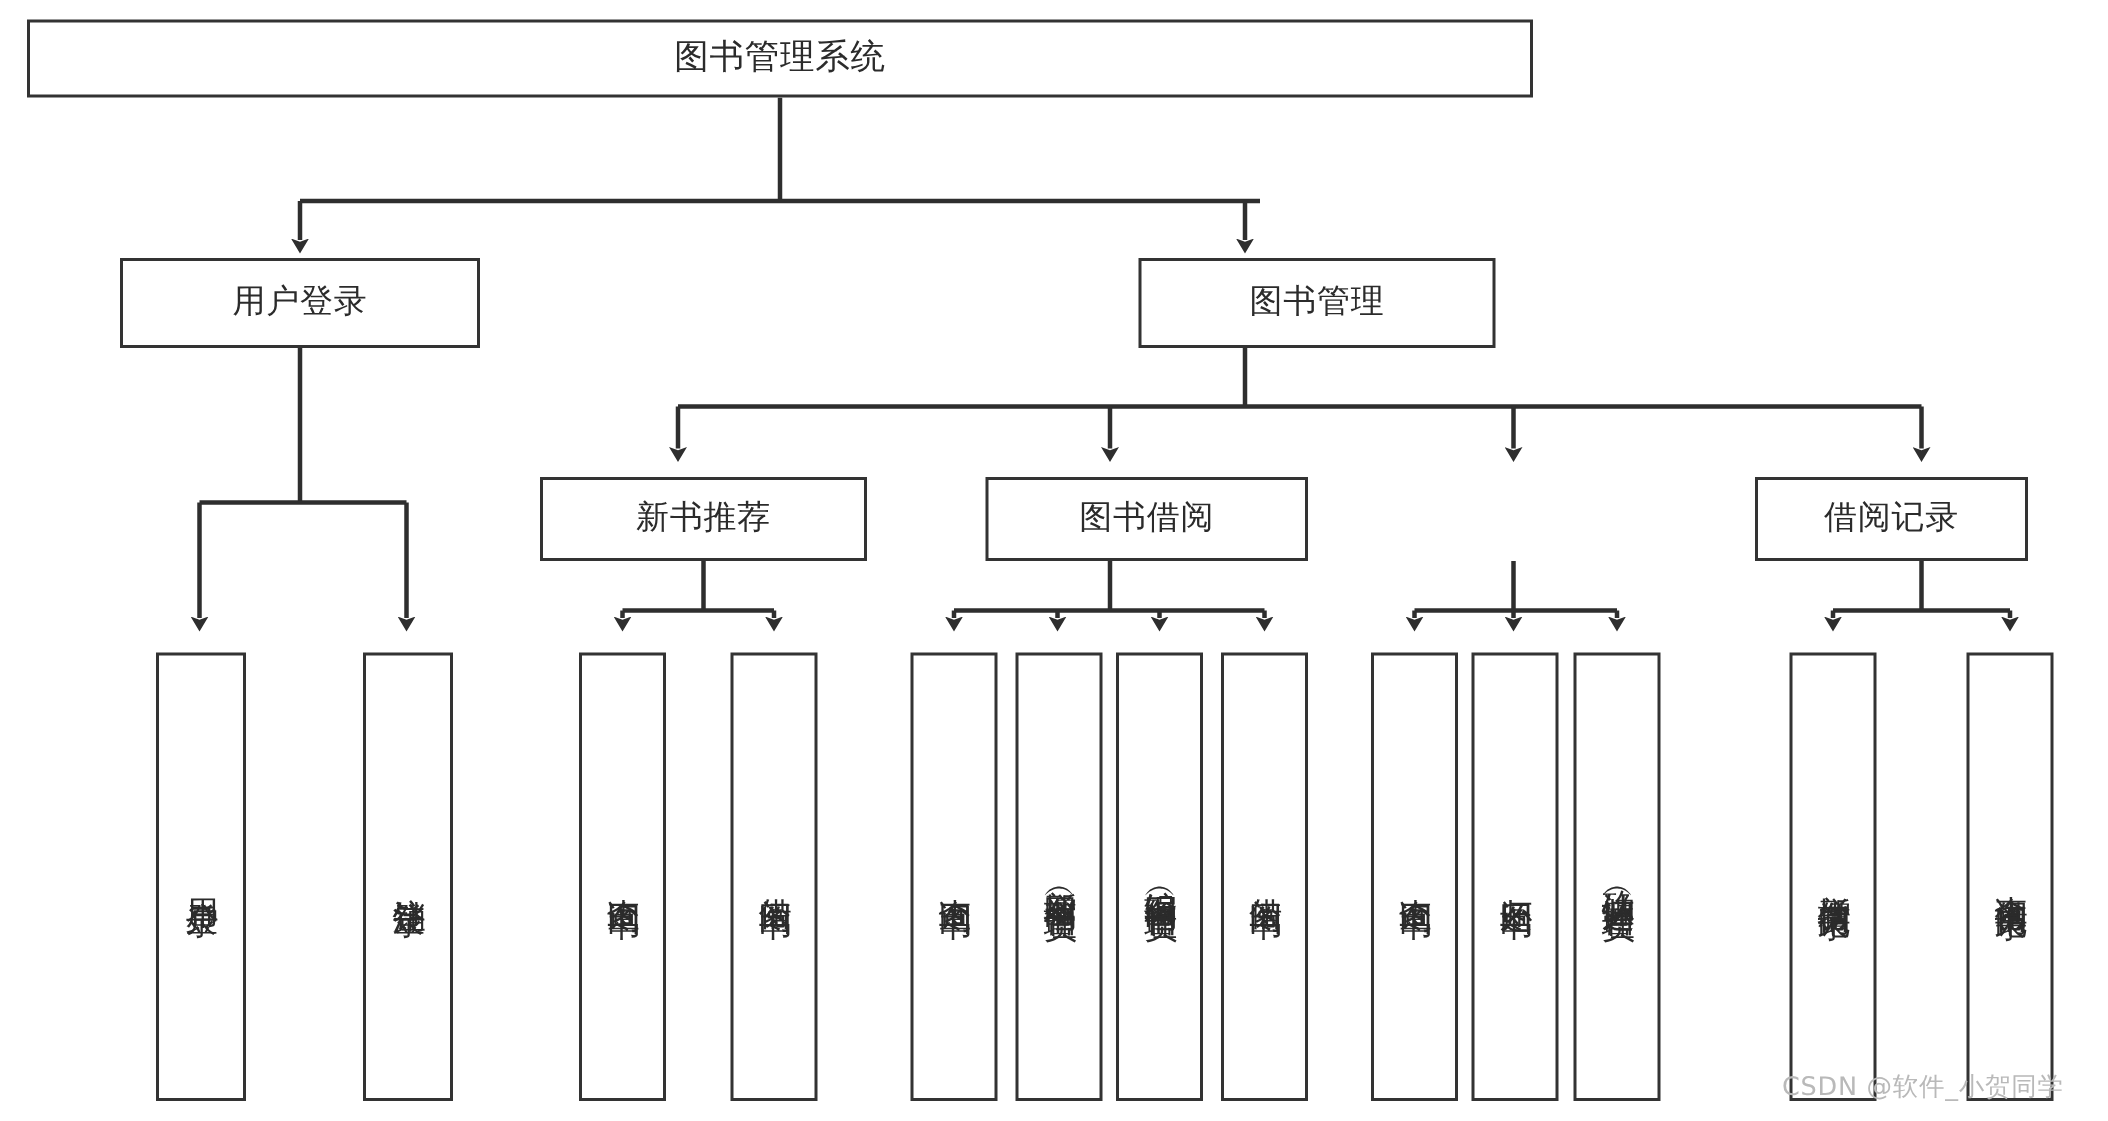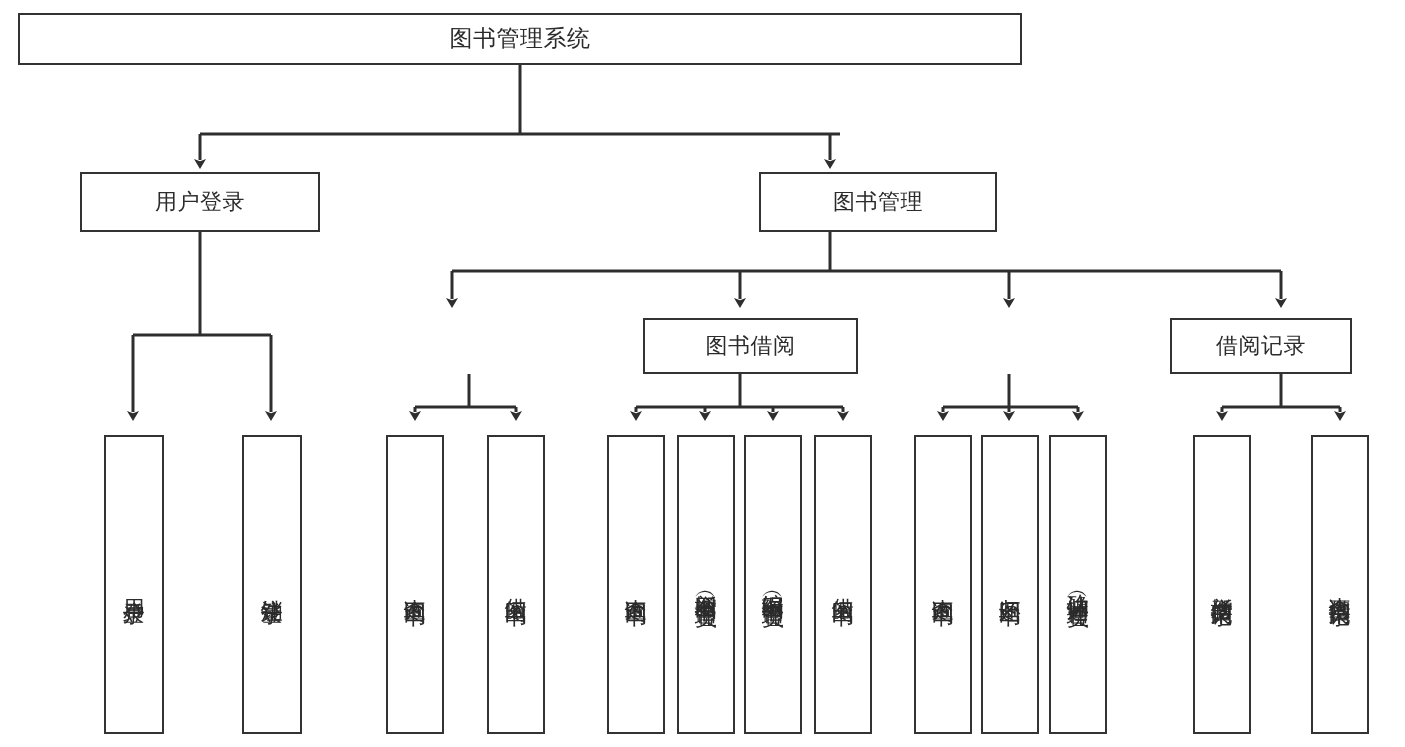--- a/index.html
+++ b/index.html
@@ -130,22 +130,25 @@
   </div>
 
   <div class="node horiz" style="left:80px; top:172px; width:240px; height:60px;">
     <span class="label">用户登录</span>
   </div>
 
   <div class="node horiz" style="left:711px; top:172px; width:238px; height:60px;margin-left:48px;">
     <span class="label">图书管理</span>
   </div>
 
-
-  <div class="node horiz" style="left:643px; top:318px; width:215px; height:56px;">
+  <div class="node horiz" style="left:360px; top:318px; width:218px; height:56px;">
+    <span class="label">新书推荐</span>
+  </div>
+
+  <div class="node horiz" style="left:657px; top:318px; width:215px; height:56px;">
     <span class="label">图书借阅</span>
   </div>
 
 
   <div class="node horiz" style="left:1170px; top:318px; width:182px; height:56px;">
     <span class="label">借阅记录</span>
   </div>
 
   <div class="node vert" style="left:104px; top:435px; width:60px; height:299px;">
     <span class="label">用户登录</span>
@@ -192,14 +195,15 @@
   </div>
 
   <div class="node vert" style="left:1193px; top:435px; width:58px; height:299px;">
     <span class="label">新增借阅记录</span>
   </div>
 
   <div class="node vert" style="left:1311px; top:435px; width:58px; height:299px;">
     <span class="label">查询借阅记录</span>
   </div>
 
+  <div id="watermark">CSDN @软件_小贺同学</div>
 
 </div>
 
 </body></html>

